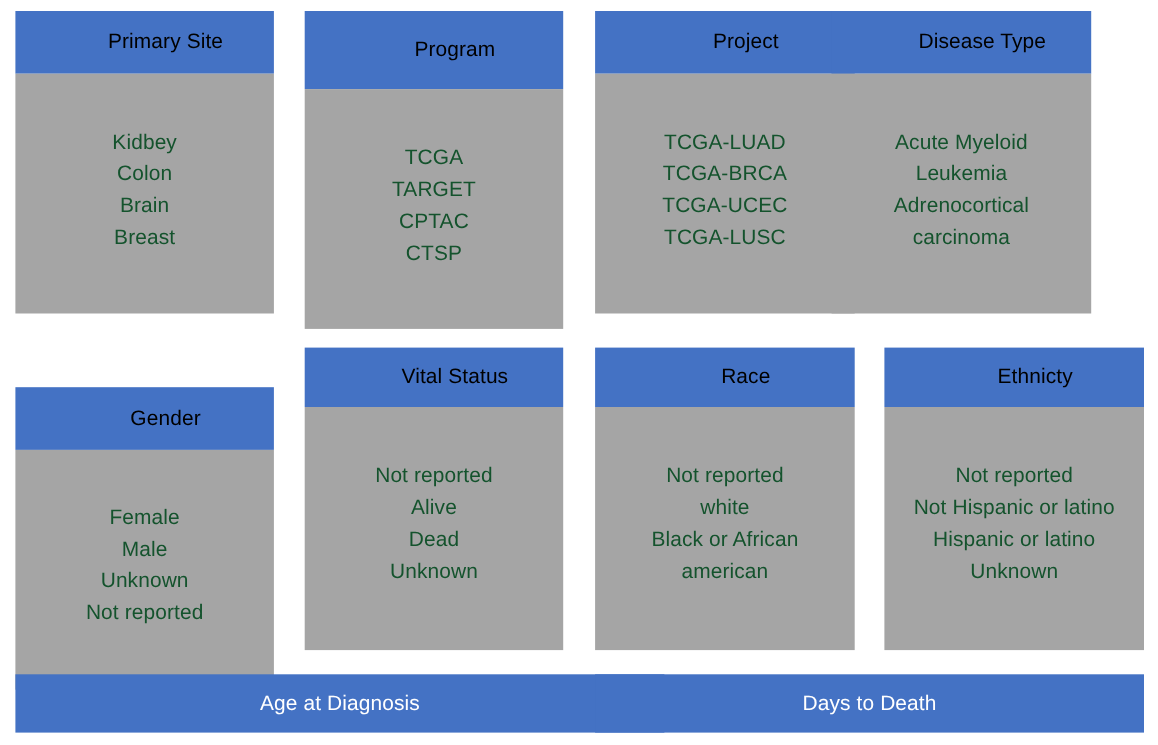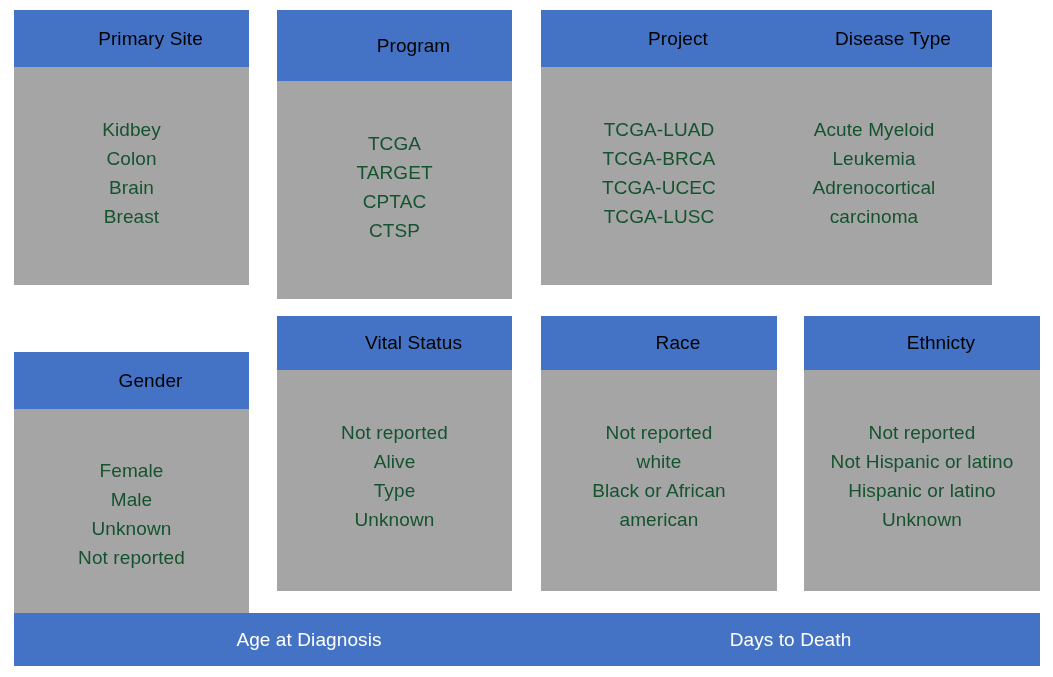--- a/index.html
+++ b/index.html
@@ -142,21 +142,21 @@
     </div>
   </div>
 
   <div class="card" style="left:277px; top:316px; width:235px; height:278px;">
     <div class="card-header" style="height:54px;">
       <span>Vital Status</span>
     </div>
     <div class="card-body" style="height:221px; padding-top:48px;">
       <span class="item">Not reported</span>
       <span class="item">Alive</span>
-      <span class="item">Type</span>
+      <span class="item">Dead</span>
       <span class="item">Unknown</span>
     </div>
   </div>
 
   <div class="card" style="left:541px; top:316px; width:236px; height:278px;">
     <div class="card-header" style="height:54px;">
       <span>Race</span>
     </div>
     <div class="card-body wrap" style="height:221px; padding-top:48px;">
       <span class="item">Not reported</span>

